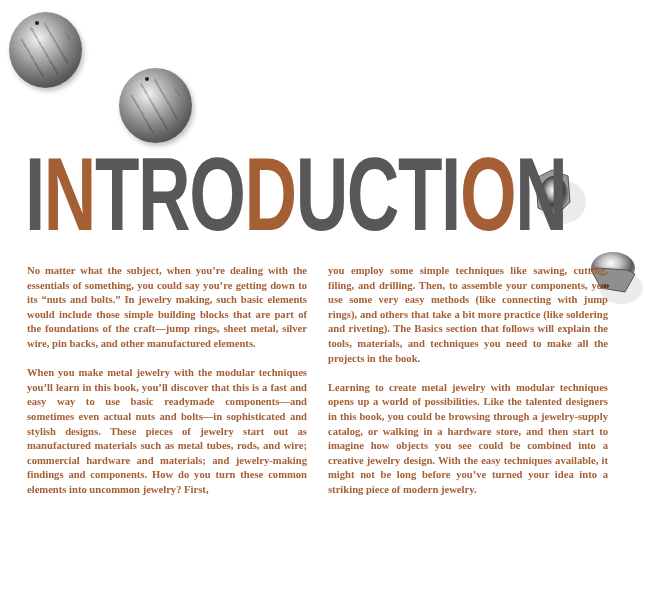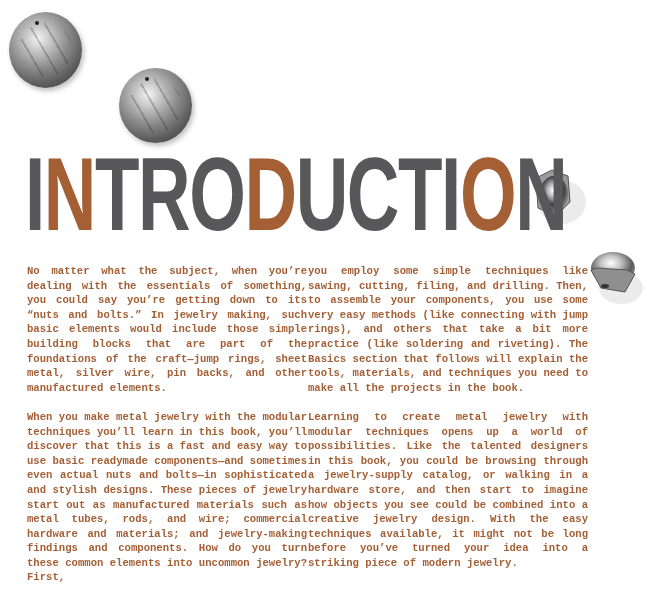--- a/index.html
+++ b/index.html
@@ -11,24 +11,24 @@
       background: repeating-linear-gradient(60deg, transparent 0 6px, rgba(40,40,40,0.45) 6px 8px, transparent 8px 14px); opacity:0.55; }
     .bead .hole { position:absolute; width:4px; height:4px; border-radius:50%; background:#222; top:12%; left:35%; }
     .nut { position:absolute; }
     .title { position:absolute; left:25px; top:148px; height:92px; display:flex; align-items:flex-end;
       font-family:"Liberation Sans", sans-serif; font-weight:bold; font-size:104px; line-height:92px;
       letter-spacing:-2px; transform-origin:left bottom; transform:scaleX(0.7); white-space:nowrap; }
     .title span { display:inline-block; }
     .g { color:#58585a; }
     .o { color:#a45f35; }
     .col { position:absolute; top:264px; width:280px; color:#a45f35;
-      font-family:Liberation Mono, monospace; font-weight:bold; font-size:10.6px; line-height:14.6px; text-align:justify; }
+      font-family:Liberation Serif, serif; font-weight:bold; font-size:10.6px; line-height:14.6px; text-align:justify; }
     .col p { margin:0 0 14.6px 0; }
     .col-left { left:27px; }
-    .col-right { left:308px; }
+    .col-right { left:328px; }
   </style>
 </head>
 <body>
 
 <div class="bead" style="left:9px;top:12px;width:73px;height:76px;">
     <span class="hole"></span>
   </div>
 <div class="bead" style="left:119px;top:68px;width:73px;height:75px;">
     <span class="hole"></span>
   </div>

